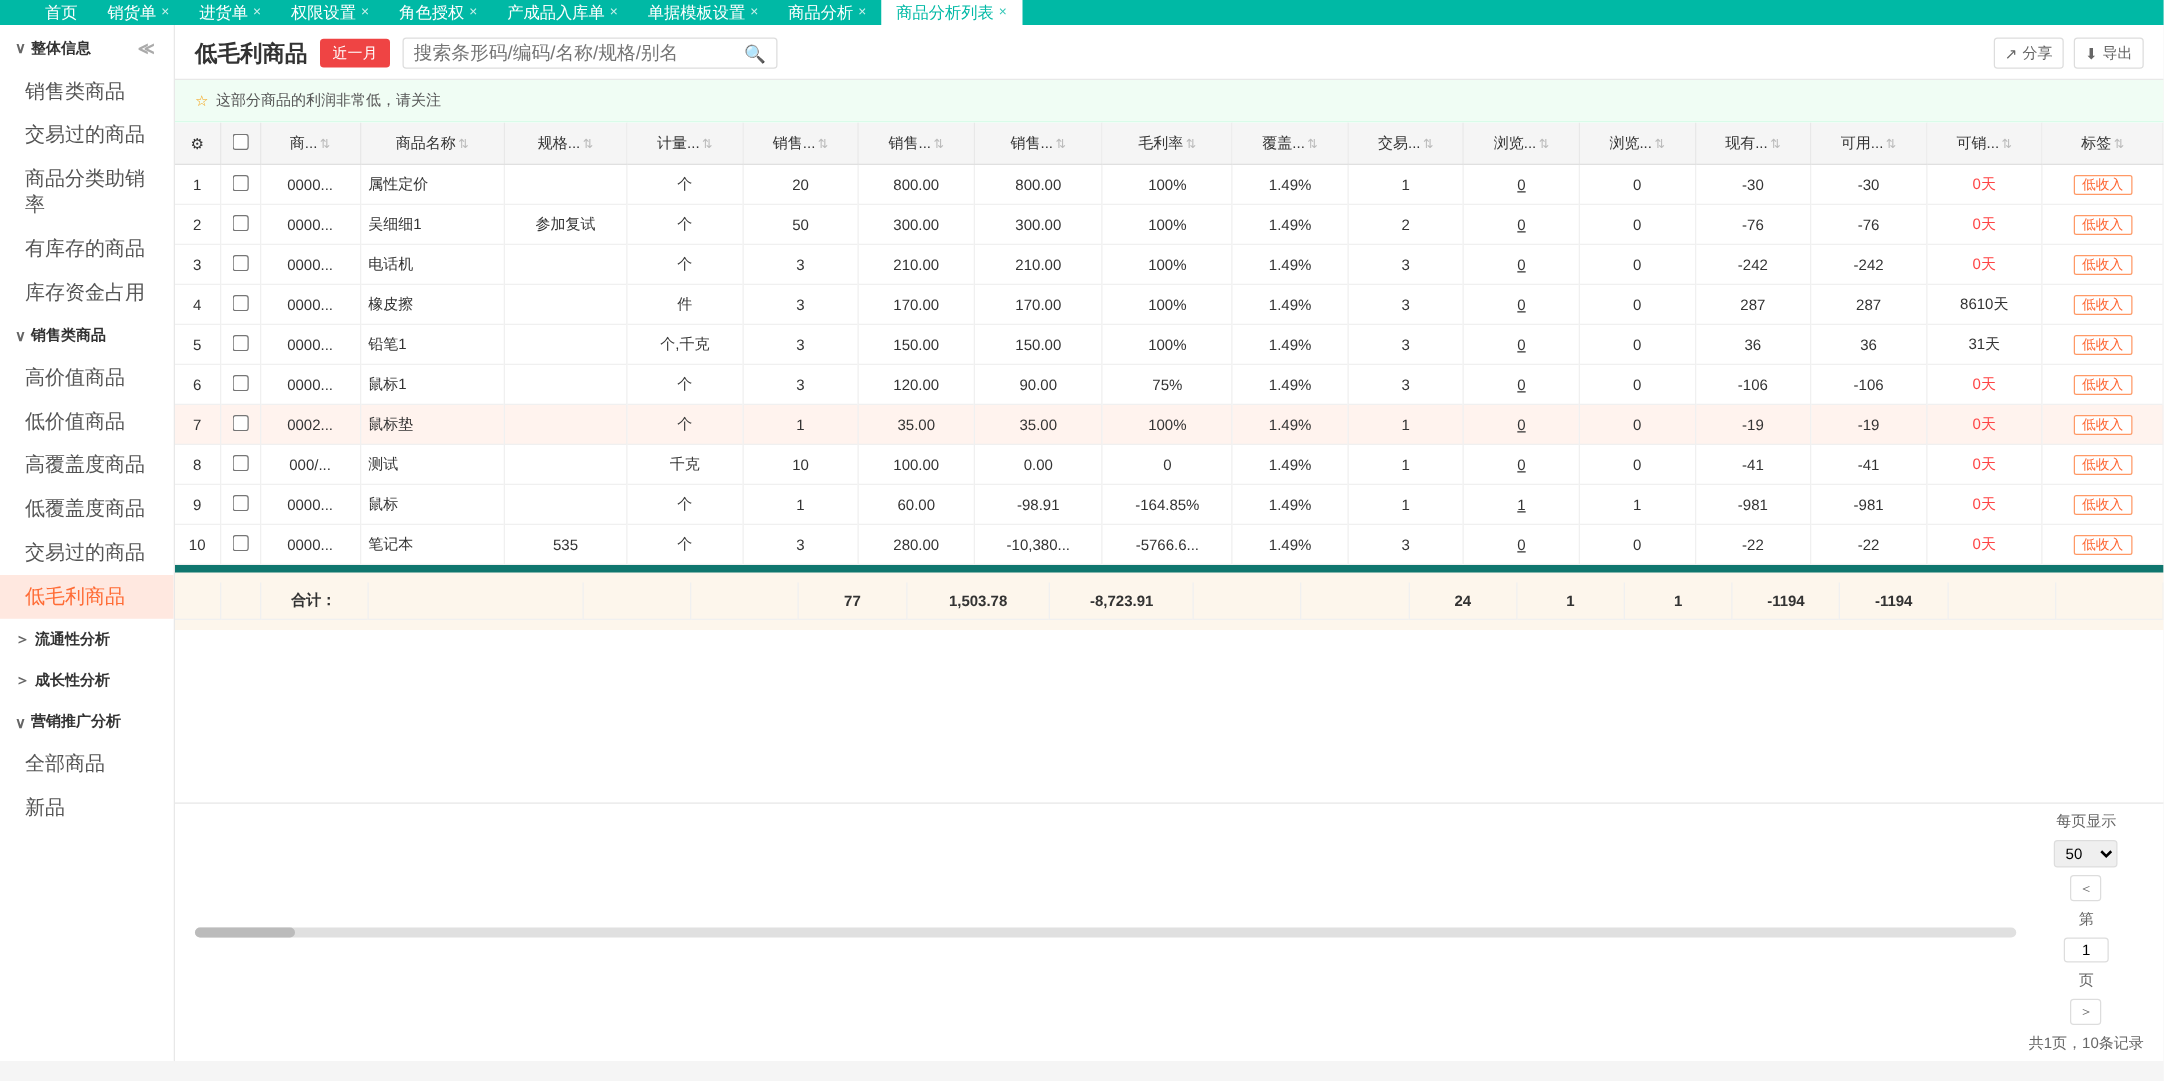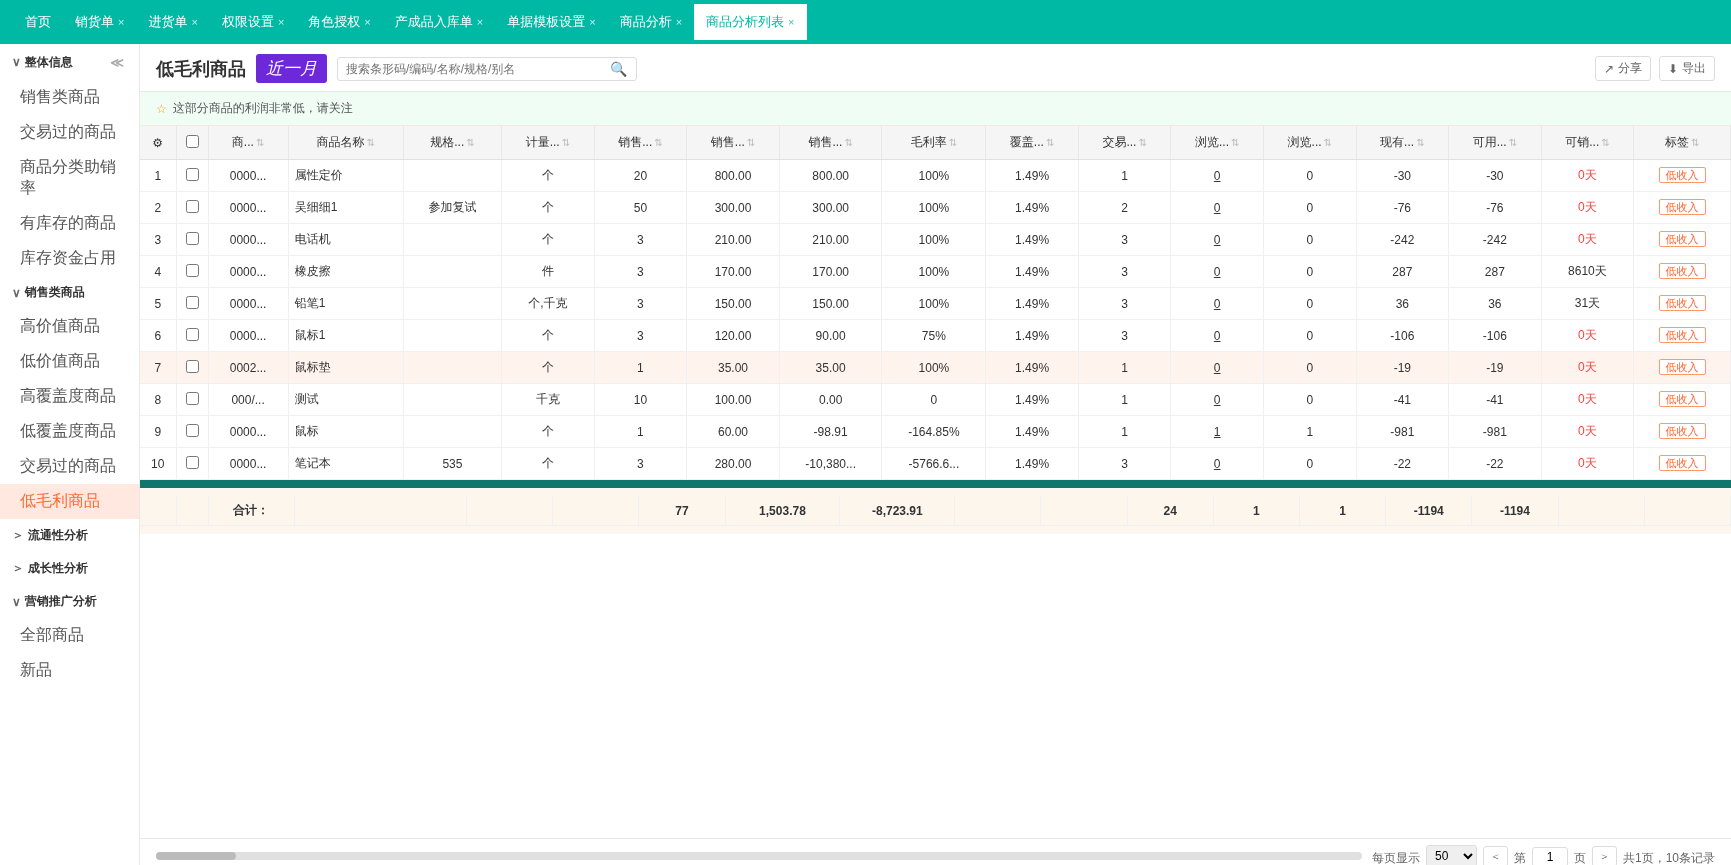--- a/index.html
+++ b/index.html
@@ -3,22 +3,22 @@
   <meta charset="utf-8">
   <style>
     * { box-sizing: border-box; margin: 0; padding: 0; }
     body { font-family: 'Microsoft YaHei', Arial, sans-serif; font-size: 12px; background: #f5f5f5; color: #333; }
 
     
     .top-nav {
       background: #00b9a5;
       display: flex;
       align-items: center;
-      height: 44px;
-      padding: 0 13px;
+      height: 20px;
+      padding: 0 24px;
     }
     .top-nav .nav-item {
       color: #fff;
       padding: 0 12px;
       height: 36px;
       display: flex;
       align-items: center;
       cursor: pointer;
       font-size: 13px;
       white-space: nowrap;
@@ -74,43 +74,42 @@
       display: flex;
       align-items: center;
       gap: 10px;
     }
     .page-title {
       font-size: 18px;
       font-weight: bold;
       color: #333;
     }
     .filter-btn {
-      background: #6d28d9;
+      background: #ef4444;
       color: #fff;
       border: none;
       border-radius: 3px;
       padding: 3px 10px;
-      font-size: 17px;
-      cursor: pointer;
-      font-style: italic;
+      font-size: 12px;
+      cursor: pointer;
     }
     .search-box {
       display: flex;
       align-items: center;
       border: 1px solid #ddd;
       border-radius: 3px;
       padding: 3px 8px;
       background: #fff;
       flex: 1;
       max-width: 300px;
     }
     .search-box input {
       border: none;
       outline: none;
-      font-size: 12px;
+      font-size: 15px;
       color: #3b82f6;
       width: 100%;
     }
     .search-icon { color: #aaa; font-size: 14px; }
     .header-actions {
       margin-left: auto;
       display: flex;
       gap: 8px;
     }
     .action-btn {
@@ -183,21 +182,21 @@
       border-radius: 2px;
       font-size: 11px;
       cursor: pointer;
     }
     .days-red { color: #ff4444; }
     .underline-link { text-decoration: underline; cursor: pointer; color: #333; }
 
     
     .table-footer {
       background: #fdf6ec;
-      border-top: 8px solid #0f766e;
+      border-top: 6px solid #0f766e;
       padding: 8px 0;
     }
     .table-footer table { }
     .table-footer td {
       padding: 6px 6px;
       text-align: center;
       font-weight: bold;
       color: #333;
     }
 
@@ -206,23 +205,24 @@
       background: #fff;
       border-top: 1px solid #e8e8e8;
       padding: 6px 16px;
       display: flex;
       align-items: center;
       gap: 10px;
       font-size: 12px;
     }
     .pagination {
       display: flex;
-      align-items: flex-end;
+      align-items: center;
       gap: 6px;
       color: #666;
+      flex-direction: column;
     }
     .page-size-select {
       border: 1px solid #ddd;
       padding: 2px 4px;
       border-radius: 3px;
       font-size: 12px;
     }
     .pg-btn {
       border: 1px solid #ddd;
       background: #fff;

